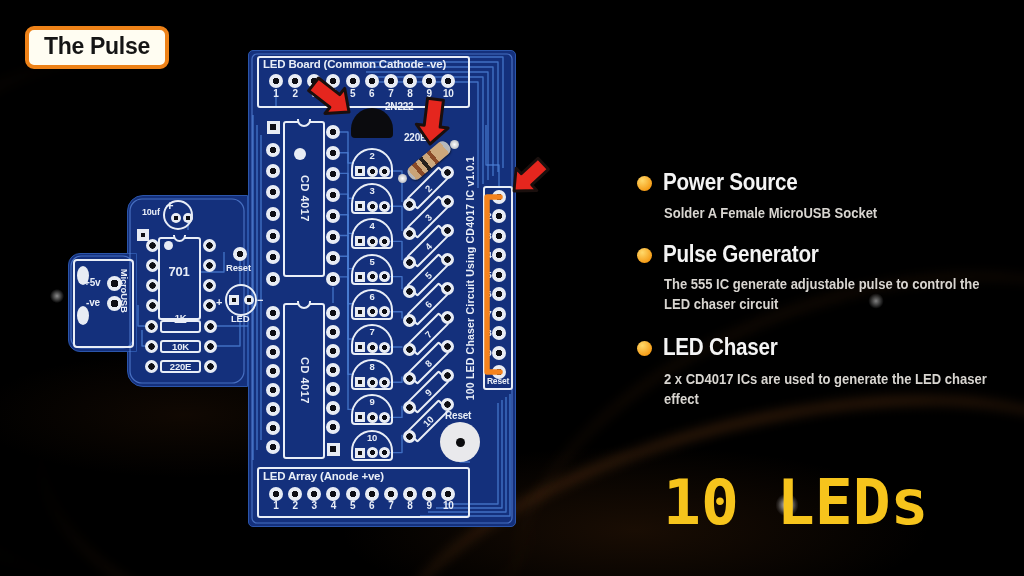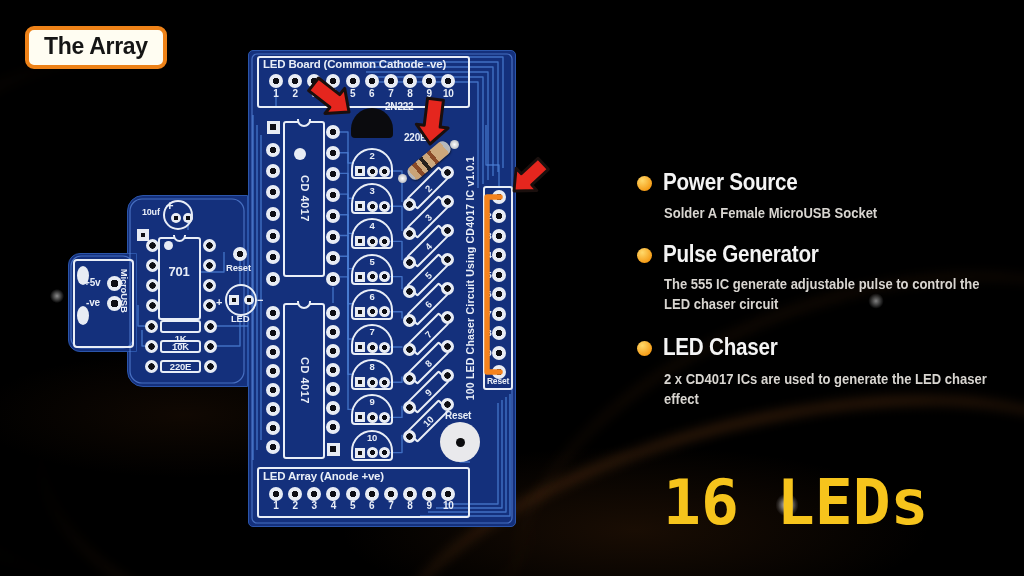--- a/index.html
+++ b/index.html
@@ -151,21 +151,21 @@
 <div class="cbox" style="left:158px;top:237px;width:43px;height:83px;"></div>
 <div class="notch" style="left:173px;top:235px;width:13px;height:7px;"></div>
 <div class="padw" style="left:164px;top:241px;width:9px;height:9px;"></div>
 <div class="silk num" style="left:160px;top:265px;width:38px;font-size:13px;">701</div>
 <div class="silk" style="left:226px;top:263px;font-size:9.5px;">Reset</div>
 <div class="abs" style="left:225px;top:284px;width:32px;height:32px;border:2px solid #e9eef7;border-radius:50%;box-sizing:border-box;"></div>
 <div class="silk" style="left:216px;top:297px;font-size:11px;">+</div>
 <div class="silk" style="left:257px;top:295px;font-size:11px;">−</div>
 <div class="silk" style="left:231px;top:314px;font-size:9.5px;">LED</div>
 <div class="cbox" style="left:160px;top:320px;width:41px;height:13px;"></div>
-<div class="silk num" style="left:160px;top:334px;width:41px;font-size:9.5px;text-decoration:underline;">1K</div>
+<div class="silk num" style="left:160px;top:313px;width:41px;font-size:9.5px;text-decoration:underline;">1K</div>
 <div class="cbox" style="left:160px;top:340px;width:41px;height:13px;"></div>
 <div class="silk num" style="left:160px;top:342px;width:41px;font-size:9.5px;">10K</div>
 <div class="cbox" style="left:160px;top:360px;width:41px;height:13px;"></div>
 <div class="silk num" style="left:160px;top:362px;width:41px;font-size:9.5px;">220E</div>
 
 <div class="cbox" style="left:73px;top:259px;width:61px;height:89px;border-radius:4px;"></div>
 <div class="padw" style="left:77px;top:266px;width:12px;height:19px;"></div>
 <div class="padw" style="left:77px;top:306px;width:12px;height:19px;"></div>
 <div class="silk" style="left:84px;top:278px;font-size:10px;">+5v</div>
 <div class="silk" style="left:86px;top:298px;font-size:10px;">-ve</div>
@@ -378,27 +378,27 @@
 
 <svg id="overlay" width="1024" height="576">
   <path d="M 500 197 H 487 V 372 H 500" fill="none" stroke="#f5831d" stroke-width="5.5" stroke-linecap="round" stroke-linejoin="round"></path>
   <g fill="#e5261e" stroke="#1a0f0d" stroke-width="3" stroke-linejoin="round">
     <polygon points="0,0 -16,-18 -8,-18 -8,-45 8,-45 8,-18 16,-18" transform="translate(349,112) rotate(-52)"></polygon>
     <polygon points="0,0 -16,-18 -8,-18 -8,-45 8,-45 8,-18 16,-18" transform="translate(430,144) rotate(7)"></polygon>
     <polygon points="0,0 -16,-18 -8,-18 -8,-42 8,-42 8,-18 16,-18" transform="translate(514,191) rotate(47) scale(0.95)"></polygon>
   </g>
 </svg>
 
-<div id="badge">The Array</div>
+<div id="badge">The Pulse</div>
 
 <div class="bullet" style="left:637px;top:176px;"></div>
 <div class="note-title" style="left:663px;top:168px;">Power Source</div>
 <div class="note-desc" style="left:664px;top:203px;">Solder A Female MicroUSB Socket</div>
 <div class="bullet" style="left:637px;top:248px;"></div>
 <div class="note-title" style="left:663px;top:240px;">Pulse Generator</div>
 <div class="note-desc" style="left:664px;top:274px;">The 555 IC generate adjustable pulse to control the
 LED chaser circuit</div>
 <div class="bullet" style="left:637px;top:341px;"></div>
 <div class="note-title" style="left:663px;top:333px;">LED Chaser</div>
 <div class="note-desc" style="left:664px;top:369px;">2 x CD4017  ICs are used to generate the LED chaser
 effect</div>
 
-<div id="headline">16 LEDs</div>
+<div id="headline">10 LEDs</div>
 
 </body></html>

